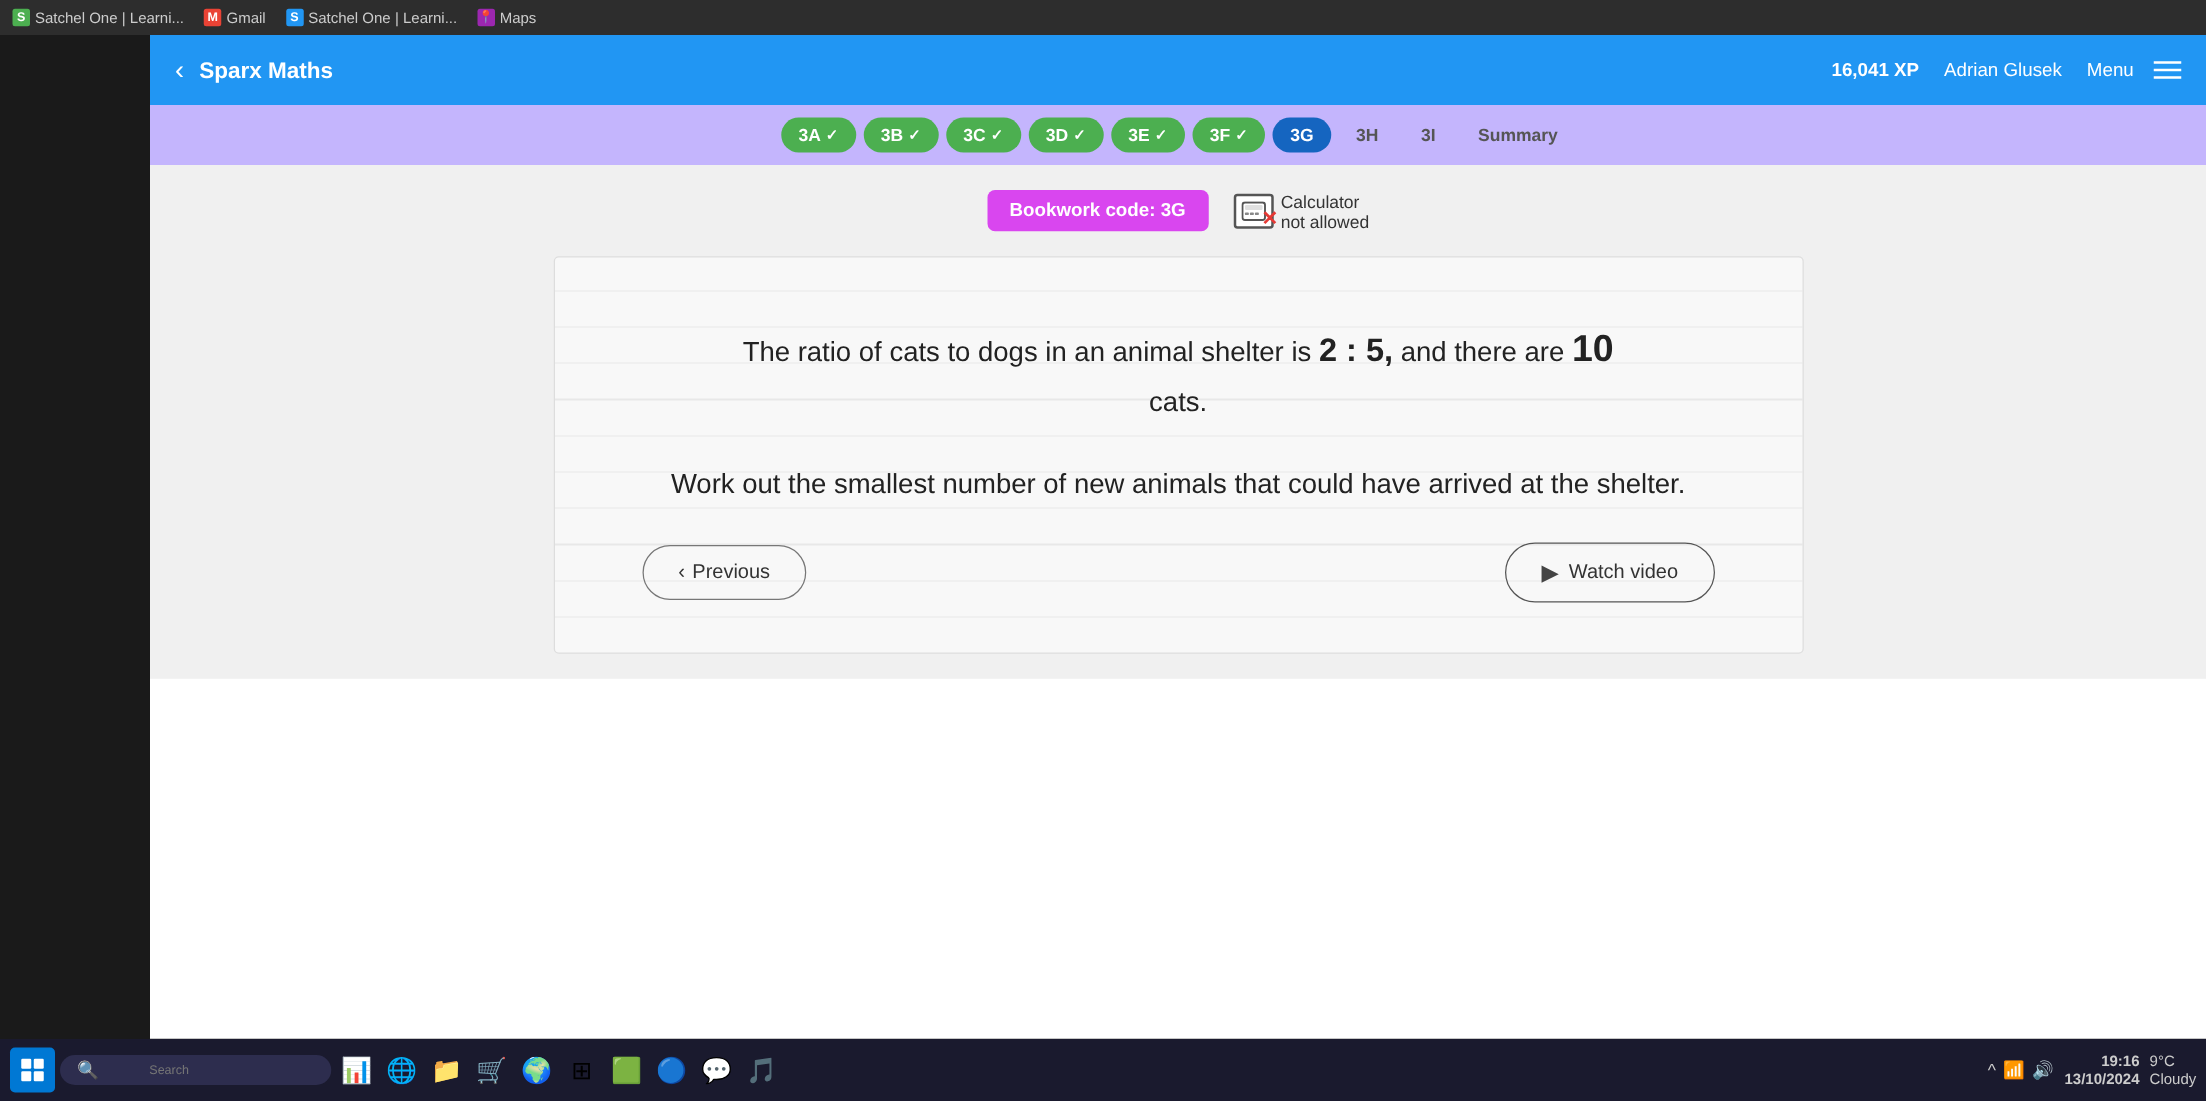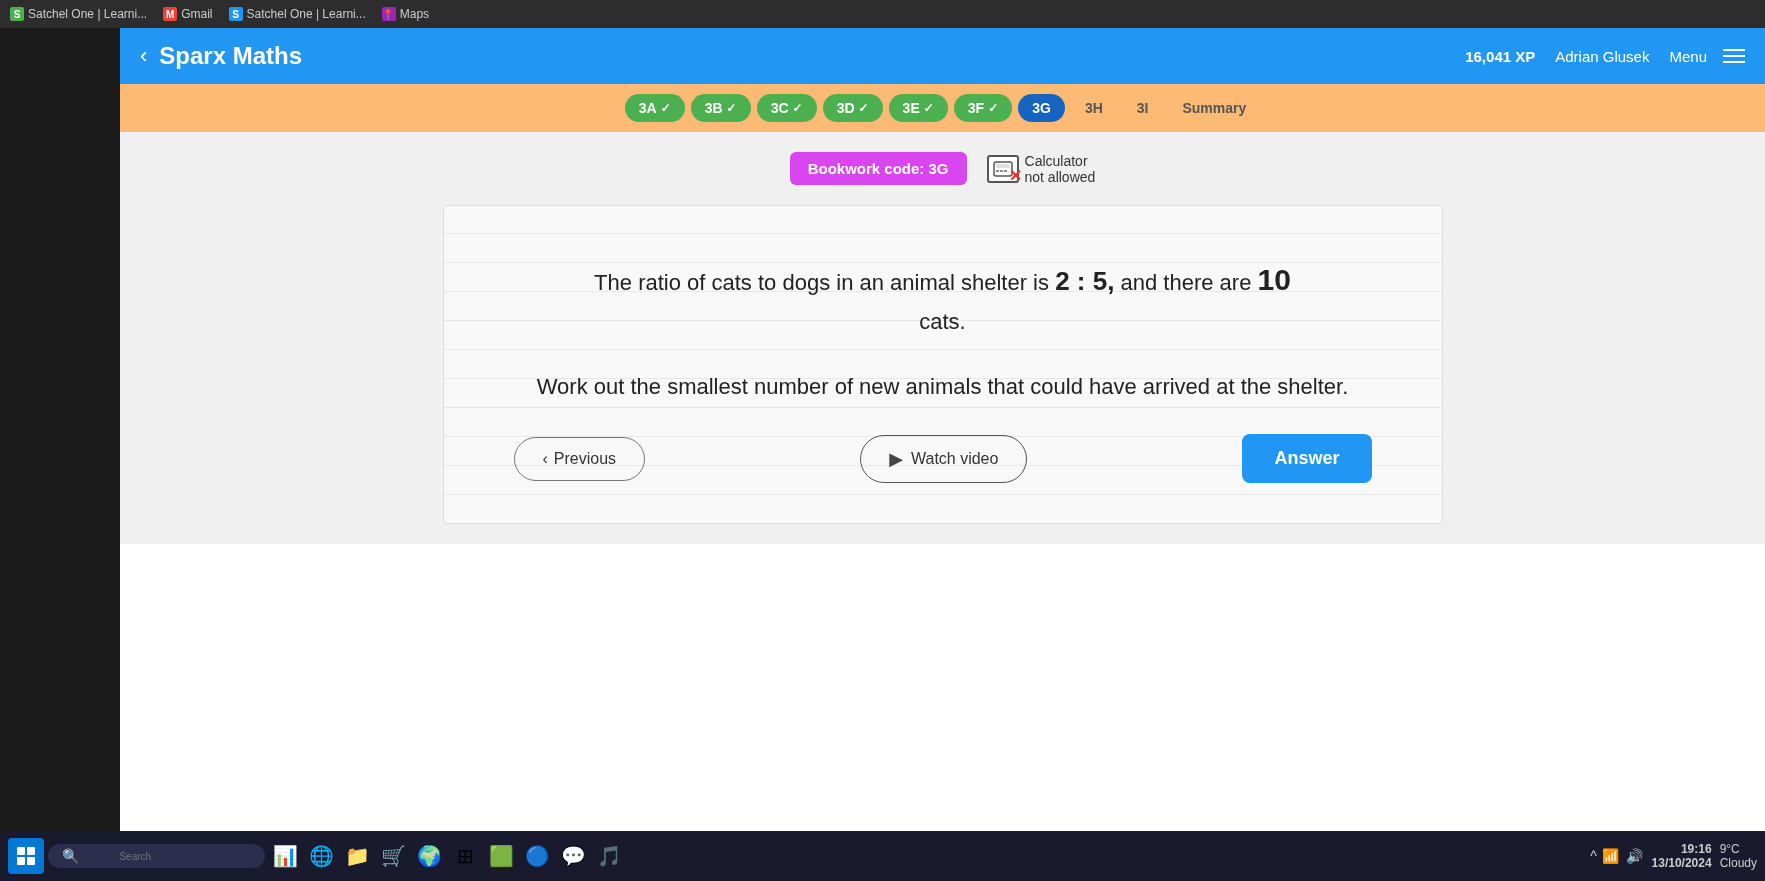--- a/index.html
+++ b/index.html
@@ -66,21 +66,21 @@
       align-items: center;
       gap: 12px;
     }
     .back-arrow {
       color: white;
       font-size: 22px;
       cursor: pointer;
     }
     .app-title {
       color: white;
-      font-size: 24px;
+      font-size: 18px;
       font-weight: bold;
     }
     .header-right {
       display: flex;
       align-items: center;
       gap: 20px;
     }
     .xp-text {
       color: white;
       font-size: 15px;
@@ -105,21 +105,21 @@
     }
     .hamburger span {
       display: block;
       width: 22px;
       height: 2px;
       background: white;
     }
 
     
     .tab-nav {
-      background: #fdba74;
+      background: #c4b5fd;
       padding: 10px 0;
       display: flex;
       justify-content: center;
       align-items: center;
       gap: 6px;
     }
     .tab-item {
       padding: 6px 14px;
       border-radius: 20px;
       font-size: 14px;
@@ -480,23 +480,20 @@
         <button class="prev-btn">
           <span>‹</span>
           <span>Previous</span>
         </button>
 
         <button class="watch-video-btn">
           <span class="video-icon">▶</span>
           <span>Watch video</span>
         </button>
 
-        <button class="answer-btn">
-          <span>Answer</span>
-        </button>
       </div>
     </div>
 
   </div>
 </div>
 
 <div class="taskbar">
   <div class="taskbar-start">
     <div class="taskbar-start-grid">
       <span></span>

